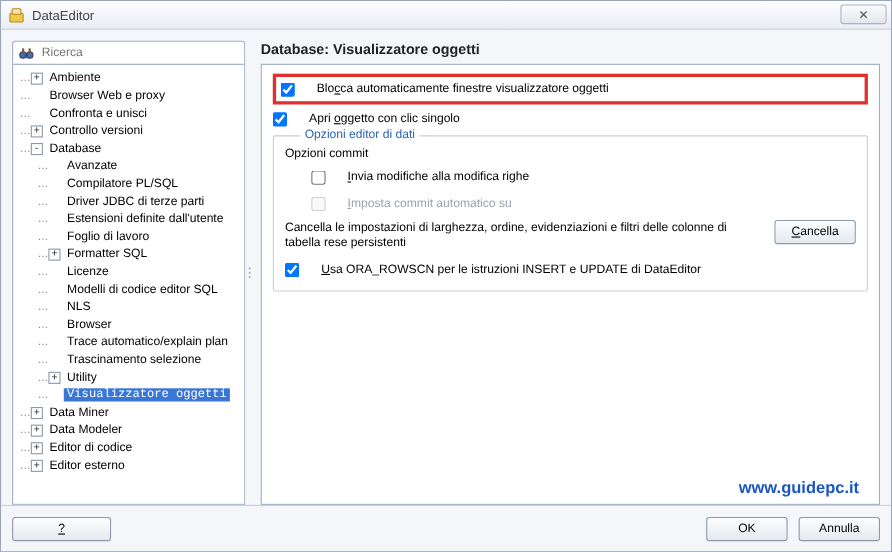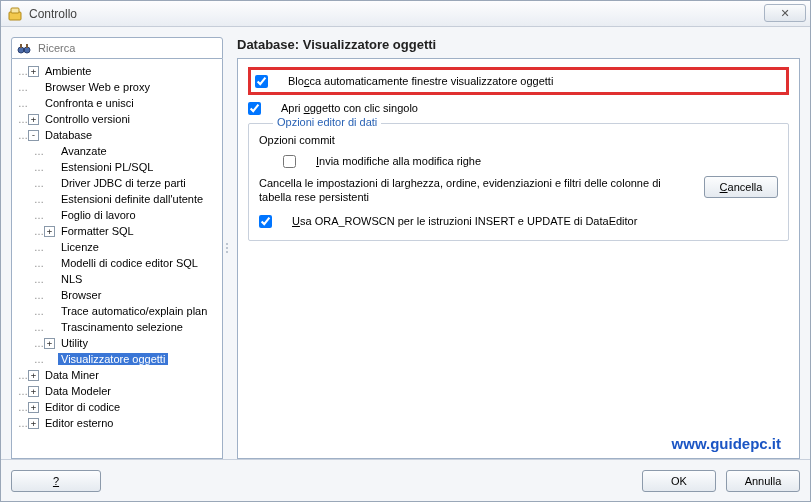--- a/index.html
+++ b/index.html
@@ -115,20 +115,21 @@
     color: #888;
     letter-spacing: 0px;
     font-size: 10px;
   }
   .tree-item .label {
     padding: 0 3px;
   }
   .tree-item .label.selected {
     background: #3a76d6;
     color: #fff;
+    font-family: Liberation Mono, monospace;
   }
   .splitter {
     width: 8px;
     background: #f4f6f9;
     cursor: col-resize;
     display:flex; align-items:center; justify-content:center;
     flex-direction: column;
     gap:2px;
   }
   .splitter .dot { width:2px;height:2px;background:#aab4c2;border-radius:50%; }
@@ -232,21 +233,21 @@
 
 <div class="window">
 
   <div class="titlebar">
     <span class="icon">
       <svg width="16" height="16" viewBox="0 0 16 16">
         <rect x="2" y="6" width="12" height="8" rx="1" fill="#f2c84c" stroke="#b38a1a"></rect>
         <rect x="4" y="2" width="8" height="5" rx="1" fill="#f7e6a8" stroke="#b38a1a"></rect>
       </svg>
     </span>
-    <span class="title">Controllo</span>
+    <span class="title">DataEditor</span>
     <div class="close-btn">
       <span>✕</span>
     </div>
   </div>
 
   <div class="content-area">
 
     <div class="left-panel">
       <div class="search-box">
         <span class="bino">
@@ -287,21 +288,21 @@
             <span class="label">Database</span>
           </div>
           <div class="tree-item">
             <span class="dots" style="display: inline-block; width: 30px; text-align: right;">…</span>
             <span class="toggle blank"></span>
             <span class="label">Avanzate</span>
           </div>
           <div class="tree-item">
             <span class="dots" style="display: inline-block; width: 30px; text-align: right;">…</span>
             <span class="toggle blank"></span>
-            <span class="label">Estensioni PL/SQL</span>
+            <span class="label">Compilatore PL/SQL</span>
           </div>
           <div class="tree-item">
             <span class="dots" style="display: inline-block; width: 30px; text-align: right;">…</span>
             <span class="toggle blank"></span>
             <span class="label">Driver JDBC di terze parti</span>
           </div>
           <div class="tree-item">
             <span class="dots" style="display: inline-block; width: 30px; text-align: right;">…</span>
             <span class="toggle blank"></span>
             <span class="label">Estensioni definite dall'utente</span>
@@ -404,20 +405,24 @@
         <div class="fieldset">
           <div class="legend">Opzioni editor di dati</div>
 
           <div class="subtitle">Opzioni commit</div>
 
           <label class="check-row indent">
             <input type="checkbox" style="">
             <span><span id="chk3"><u class="mn">I</u>nvia modifiche alla modifica righe</span></span>
           </label>
 
+          <label class="check-row indent disabled">
+            <input type="checkbox" disabled="" style="">
+            <span><span id="chk4"><u class="mn">I</u>mposta commit automatico su</span></span>
+          </label>
 
           <div class="cancel-row">
             <div class="txt">Cancella le impostazioni di larghezza, ordine, evidenziazioni e filtri delle colonne di tabella rese persistenti</div>
             <div class="btn">
                 <span id="btnc"><u class="mn">C</u>ancella</span>
               </div>
           </div>
 
           <label class="check-row" style="margin-top:8px;">
             <input type="checkbox" checked="" style="">

